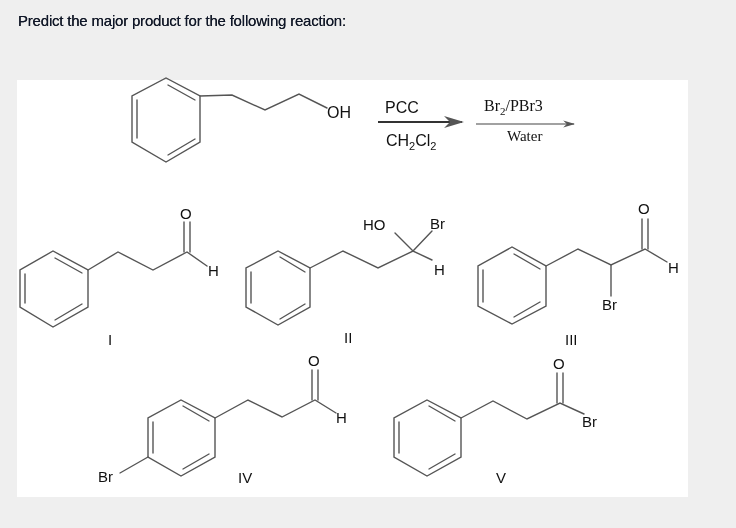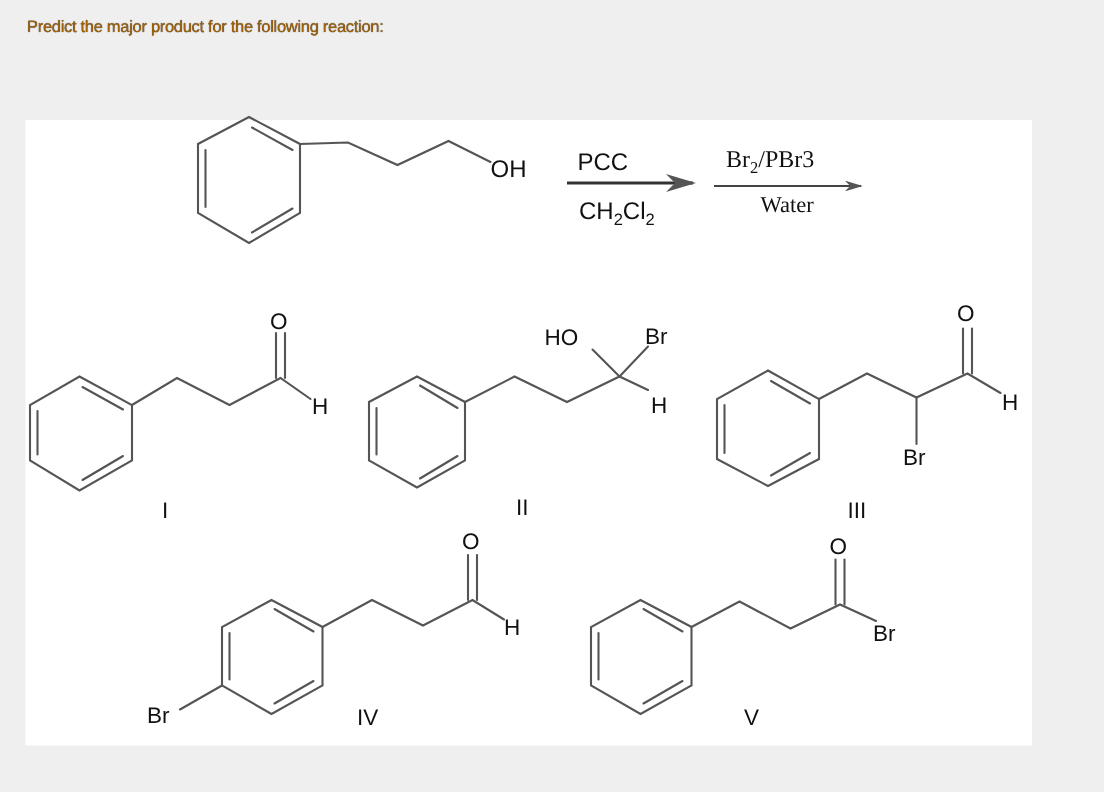--- a/index.html
+++ b/index.html
@@ -6,22 +6,22 @@
     body {
       width: 736px; height: 528px;
       background: #efefef;
       position: relative;
       overflow: hidden;
       font-family: "Liberation Sans", sans-serif;
     }
     .question {
       position: absolute;
       left: 18px; top: 12px;
-      font-size: 11px;
-      color: #a16207;
+      font-size: 15px;
+      color: #0f172a;
       letter-spacing: -0.2px;
       text-shadow: 0 0 0.6px #222;
     }
     .panel {
       position: absolute;
       left: 17px; top: 80px;
       width: 671px; height: 417px;
       background: #ffffff;
     }
     svg.scheme {

